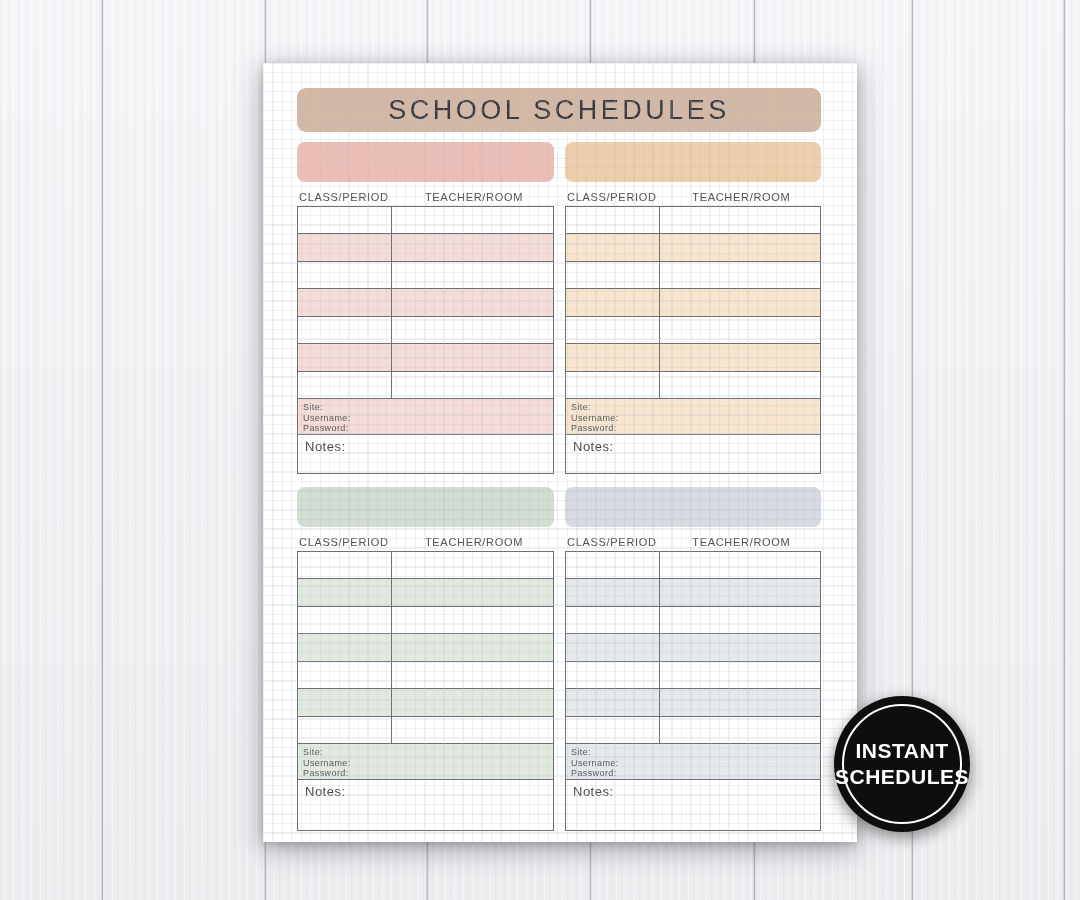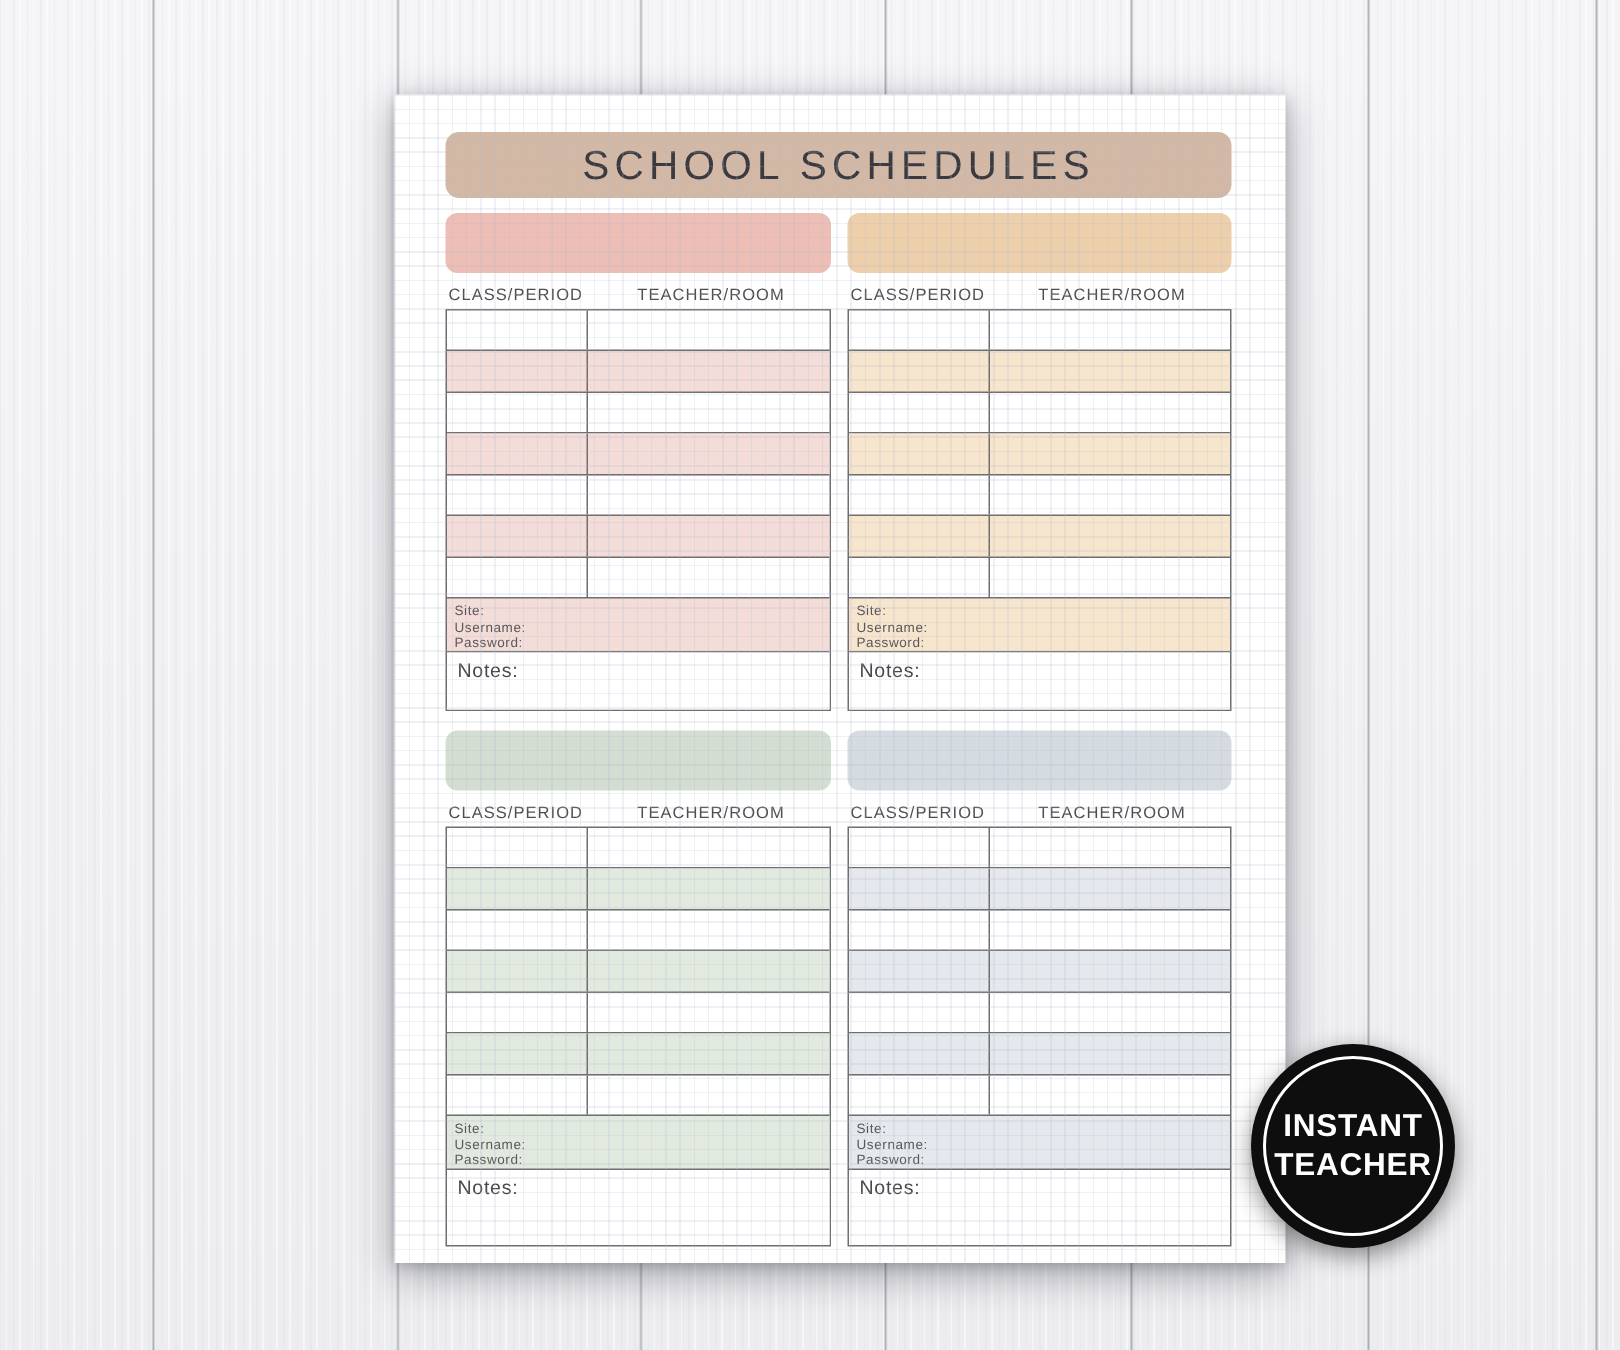--- a/index.html
+++ b/index.html
@@ -300,15 +300,15 @@
         </div>
       </section>
 
     </div>
   </div>
 
   <div class="grid-overlay"></div>
 
   <div class="badge" style="background: rgb(14, 14, 14); color: rgb(255, 255, 255);">
     <span>INSTANT</span>
-    <span>TEACHER</span>
+    <span>SCHEDULES</span>
   </div>
 </div>
 
 </body></html>

